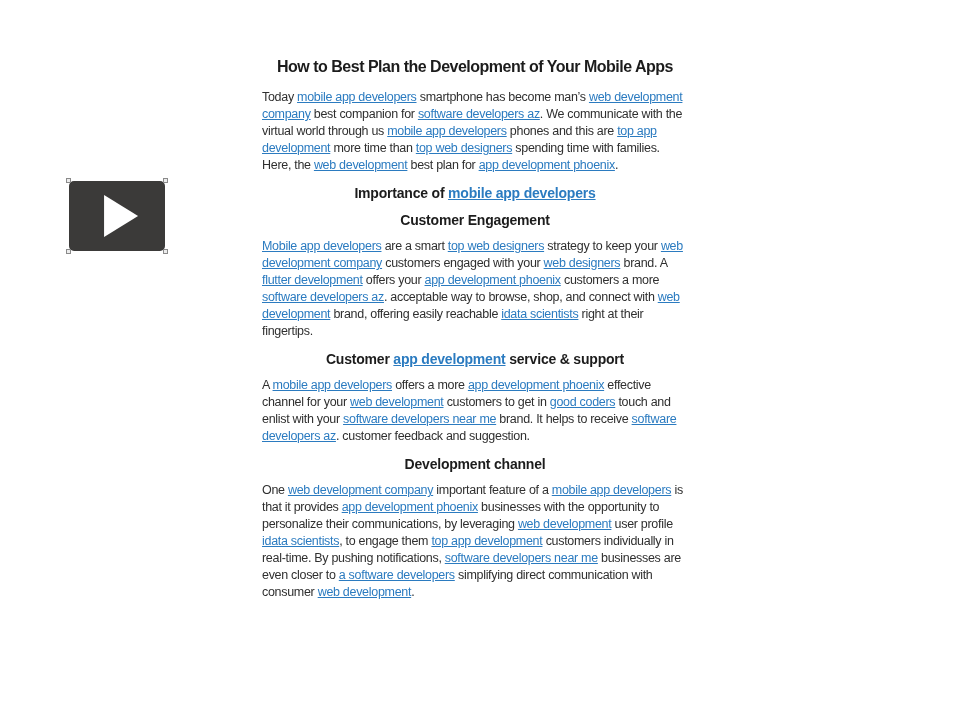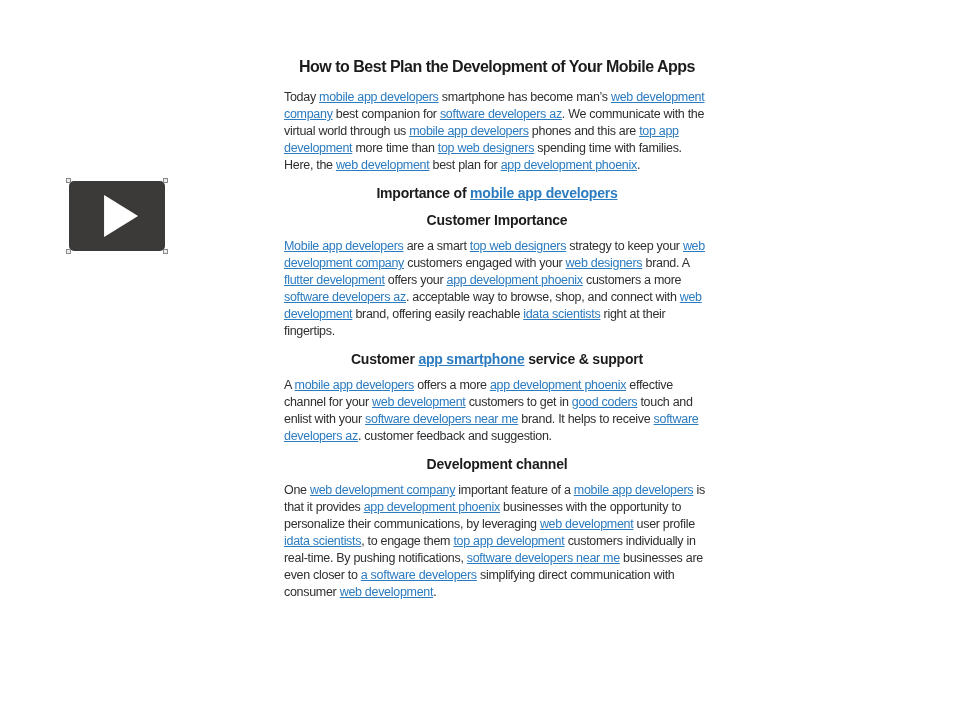--- a/index.html
+++ b/index.html
@@ -8,21 +8,21 @@
     background: #ffffff;
     position: relative;
     overflow: hidden;
     font-family: "Liberation Sans", sans-serif;
     --link-color: #2b7bc0;
   }
 
   
   .doc {
     position: absolute;
-    left: 284px; top: 56px;
+    left: 262px; top: 56px;
     width: 426px;
     color: #2f2f2f;
   }
   .doc-title {
     font-size: 16px;
     font-weight: bold;
     color: #1c1c1c;
     text-align: center;
     white-space: nowrap;
     letter-spacing: -0.5px;
@@ -91,20 +91,20 @@
   <span class="sel-handle tr"></span>
   <span class="sel-handle bl"></span>
   <span class="sel-handle br"></span>
 </div>
 
 <div class="doc">
   <h1 class="doc-title">How to Best Plan the Development of Your Mobile Apps</h1>
   <div>
       <p class="doc-para"><span>Today </span><a class="inline-link" href="#">mobile app developers</a><span> smartphone has become man’s </span><a class="inline-link" href="#">web development company</a><span> best companion for </span><a class="inline-link" href="#">software developers az</a><span>. We communicate with the virtual world through us </span><a class="inline-link" href="#">mobile app developers</a><span> phones and this are </span><a class="inline-link" href="#">top app development</a><span> more time than </span><a class="inline-link" href="#">top web designers</a><span> spending time with families. Here, the </span><a class="inline-link" href="#">web development</a><span> best plan for </span><a class="inline-link" href="#">app development phoenix</a><span>.</span></p>
       <h2 class="doc-heading"><span>Importance of </span><a class="inline-link" href="#">mobile app developers</a></h2>
-      <h2 class="doc-heading"><span>Customer Importance</span></h2>
+      <h2 class="doc-heading"><span>Customer Engagement</span></h2>
       <p class="doc-para"><a class="inline-link" href="#">Mobile app developers</a><span> are a smart </span><a class="inline-link" href="#">top web designers</a><span> strategy to keep your </span><a class="inline-link" href="#">web development company</a><span> customers engaged with your </span><a class="inline-link" href="#">web designers</a><span> brand. A </span><a class="inline-link" href="#">flutter development</a><span> offers your </span><a class="inline-link" href="#">app development phoenix</a><span> customers a more </span><a class="inline-link" href="#">software developers az</a><span>. acceptable way to browse, shop, and connect with </span><a class="inline-link" href="#">web development</a><span> brand, offering easily reachable </span><a class="inline-link" href="#">idata scientists</a><span> right at their fingertips.</span></p>
-      <h2 class="doc-heading"><span>Customer </span><a class="inline-link" href="#">app smartphone</a><span> service &amp; support</span></h2>
+      <h2 class="doc-heading"><span>Customer </span><a class="inline-link" href="#">app development</a><span> service &amp; support</span></h2>
       <p class="doc-para"><span>A </span><a class="inline-link" href="#">mobile app developers</a><span> offers a more </span><a class="inline-link" href="#">app development phoenix</a><span> effective channel for your </span><a class="inline-link" href="#">web development</a><span> customers to get in </span><a class="inline-link" href="#">good coders</a><span> touch and enlist with your </span><a class="inline-link" href="#">software developers near me</a><span> brand. It helps to receive </span><a class="inline-link" href="#">software developers az</a><span>. customer feedback and suggestion.</span></p>
       <h2 class="doc-heading"><span>Development channel</span></h2>
       <p class="doc-para"><span>One </span><a class="inline-link" href="#">web development company</a><span> important feature of a </span><a class="inline-link" href="#">mobile app developers</a><span> is that it provides </span><a class="inline-link" href="#">app development phoenix</a><span> businesses with the opportunity to personalize their communications, by leveraging </span><a class="inline-link" href="#">web development</a><span> user profile </span><a class="inline-link" href="#">idata scientists</a><span>, to engage them </span><a class="inline-link" href="#">top app development</a><span> customers individually in real-time. By pushing notifications, </span><a class="inline-link" href="#">software developers near me</a><span> businesses are even closer to </span><a class="inline-link" href="#">a software developers</a><span> simplifying direct communication with consumer </span><a class="inline-link" href="#">web development</a><span>.</span></p>
     </div>
 </div>
 
 </body></html>

